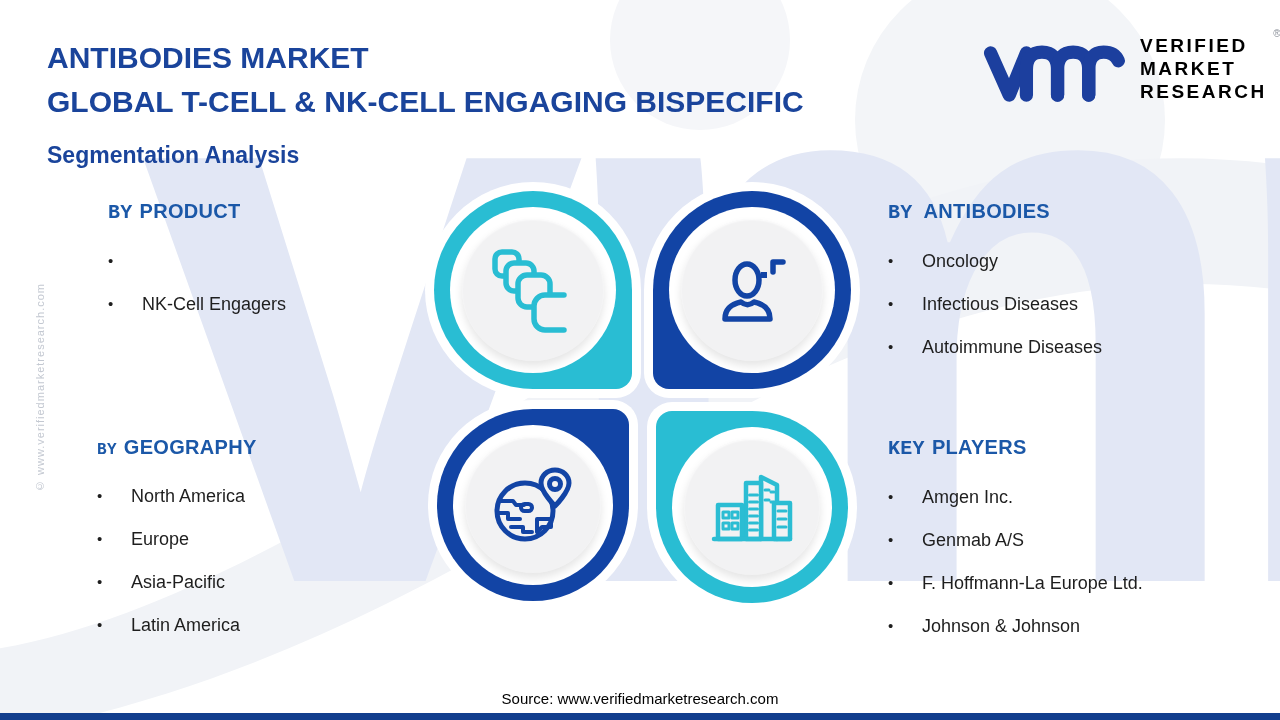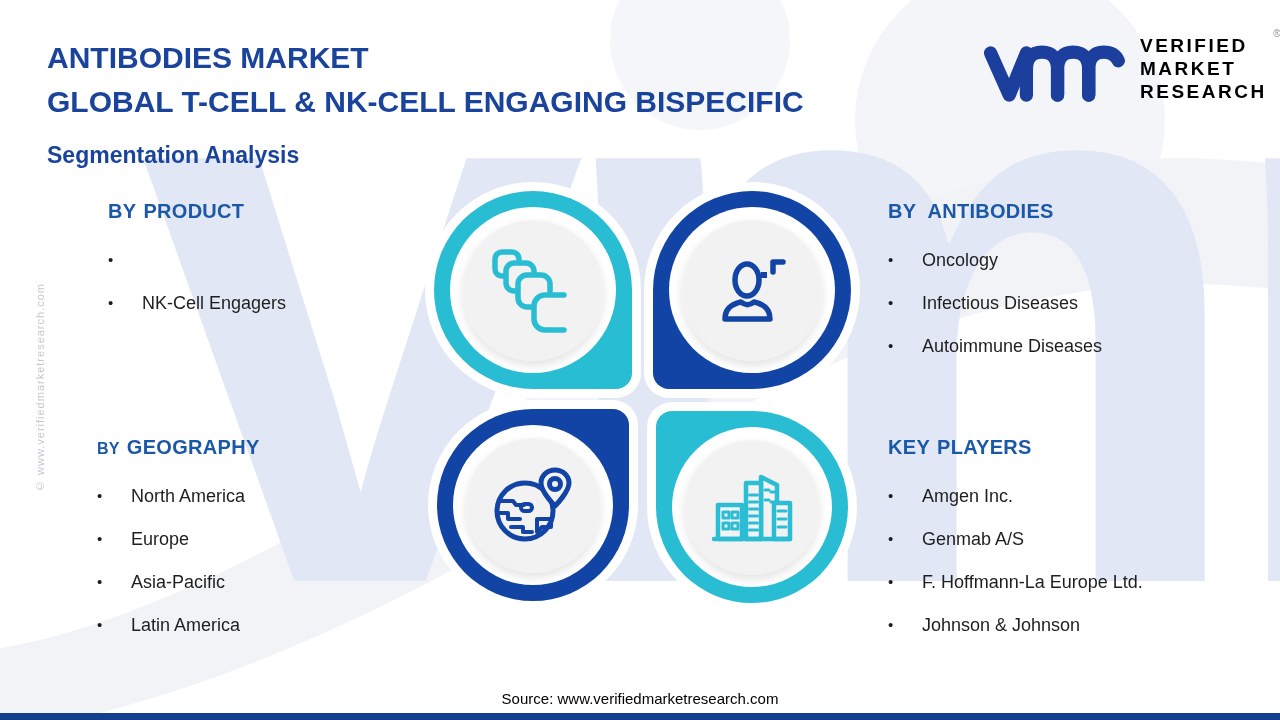--- a/index.html
+++ b/index.html
@@ -48,21 +48,21 @@
 
   
   .section { position:absolute; z-index:4; width:330px; }
   .sec-product     { left:108px; top:200px; }
   .sec-application { left:888px; top:200px; }
   .sec-geography   { left:97px;  top:436px; }
   .sec-players     { left:888px; top:436px; }
   .sec-header {
     font-size:20px; font-weight:bold; color:#1b58a8; letter-spacing:0.3px;
   }
-  .sec-header .hdr-prefix { margin-right:7px; }
+  .sec-header .hdr-prefix { margin-right:7px;font-family:Liberation Mono, monospace; }
   .sec-geography .hdr-prefix { font-size:16px; }
   .sec-application .hdr-prefix { margin-right:11px; }
   .sec-list { list-style:none; margin-top:26px; }
   .sec-list li {
     display:flex; align-items:flex-start;
     margin-bottom:21px; font-size:18px; line-height:22px; color:#1e1e1e;
   }
   .bullet { width:34px; flex:0 0 34px; font-size:15px; color:#1e1e1e; }
 
   

